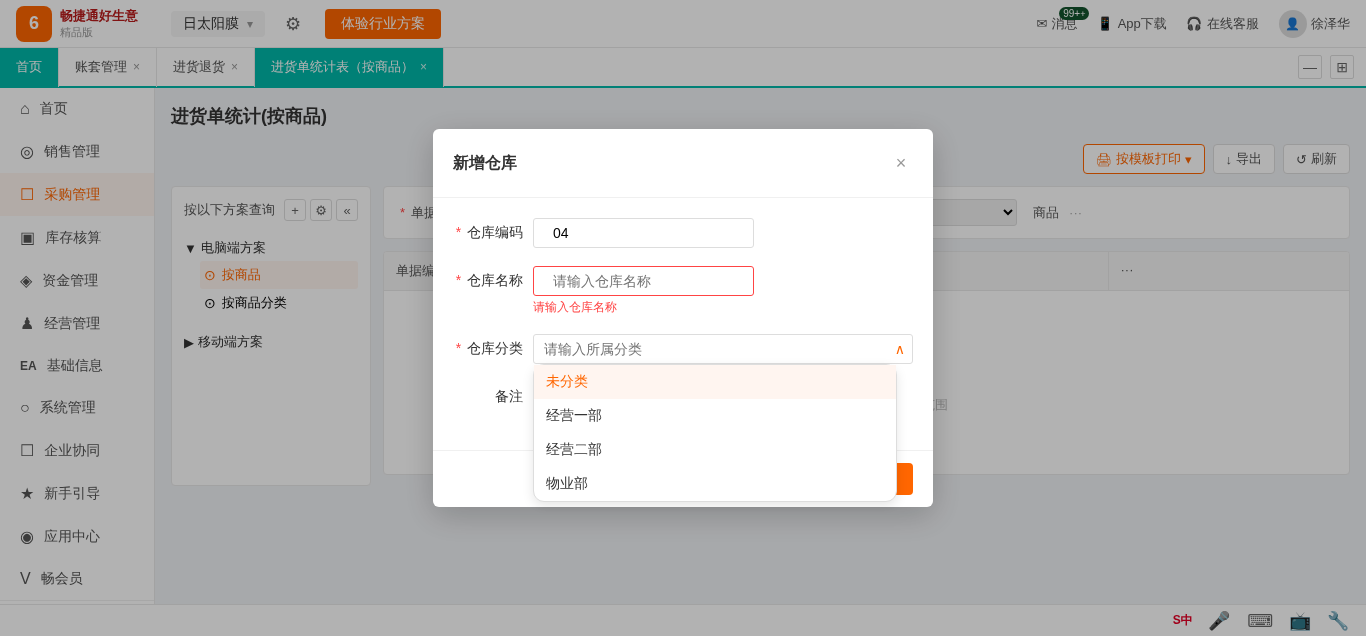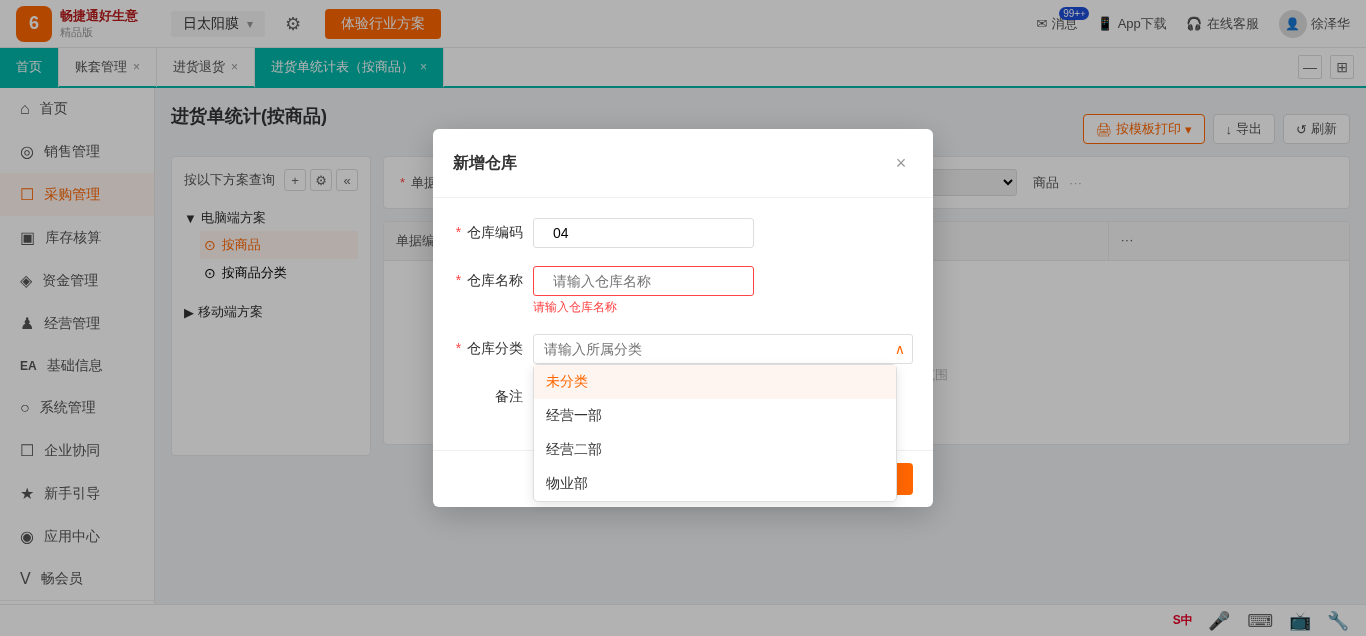--- a/index.html
+++ b/index.html
@@ -58,21 +58,21 @@
     .header-right {
       margin-left: auto;
       display: flex; align-items: center; gap: 20px;
     }
     .header-right-item {
       display: flex; align-items: center; gap: 4px;
       font-size: 13px; color: #555; cursor: pointer;
       position: relative;
     }
     .badge {
-      background: #1d4ed8;
+      background: #14532d;
       color: white;
       font-size: 10px;
       padding: 1px 4px;
       border-radius: 8px;
       position: absolute;
       top: -8px; right: -12px;
     }
     .badge-plus { font-size: 9px; }
     .user-avatar {
       width: 28px; height: 28px;
@@ -362,21 +362,21 @@
       transform: translateY(-50%);
       color: #ff6600;
       font-size: 14px;
       pointer-events: none;
     }
     .dropdown-list {
       position: absolute;
       top: 100%; left: 0; right: 16px;
       background: white;
       border: 1px solid #ddd;
-      border-radius: 5px;
+      border-radius: 11px;
       z-index: 200;
       box-shadow: 0 4px 12px rgba(0,0,0,0.1);
     }
     .dropdown-item {
       padding: 8px 12px;
       font-size: 14px;
       cursor: pointer;
       color: #333;
     }
     .dropdown-item.selected { background: #fff5f0; color: #ff6600; }
@@ -524,21 +524,21 @@
     </div>
 
     <div class="sidebar-bottom">
       <div class="sidebar-bottom-item">
         <span>⚙</span>
       </div>
     </div>
   </div>
 
   <div class="content-area">
-    <div style="display:flex;align-items:flex-end;justify-content:space-between;margin-bottom:12px;">
+    <div style="display:flex;align-items:flex-start;justify-content:space-between;margin-bottom:12px;flex-direction:column;">
       <div class="page-title">进货单统计(按商品)</div>
       <div class="toolbar-right">
         <button class="btn-print">
           <span>🖨</span>
           <span>按模板打印</span>
           <span>▾</span>
         </button>
         <button class="btn-export">
           <span>↓</span>
           <span>导出</span>

